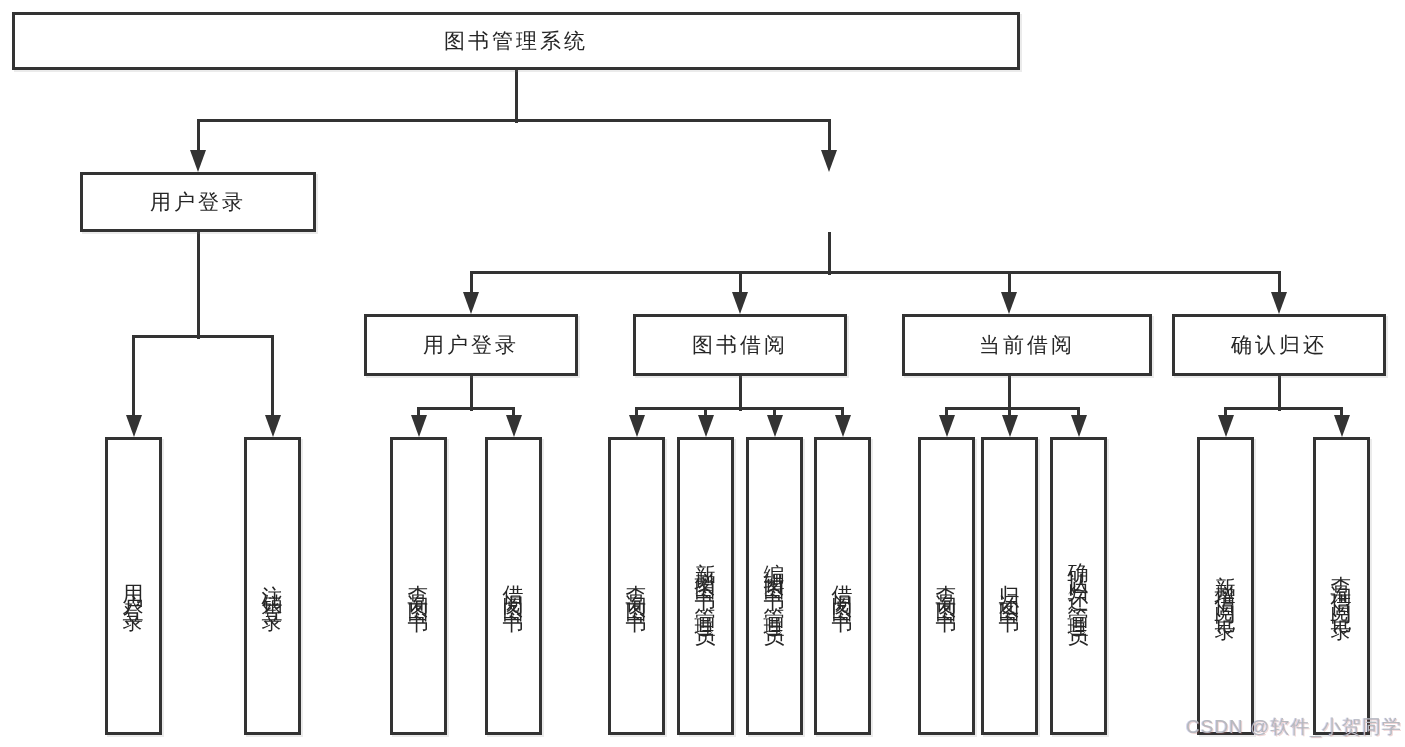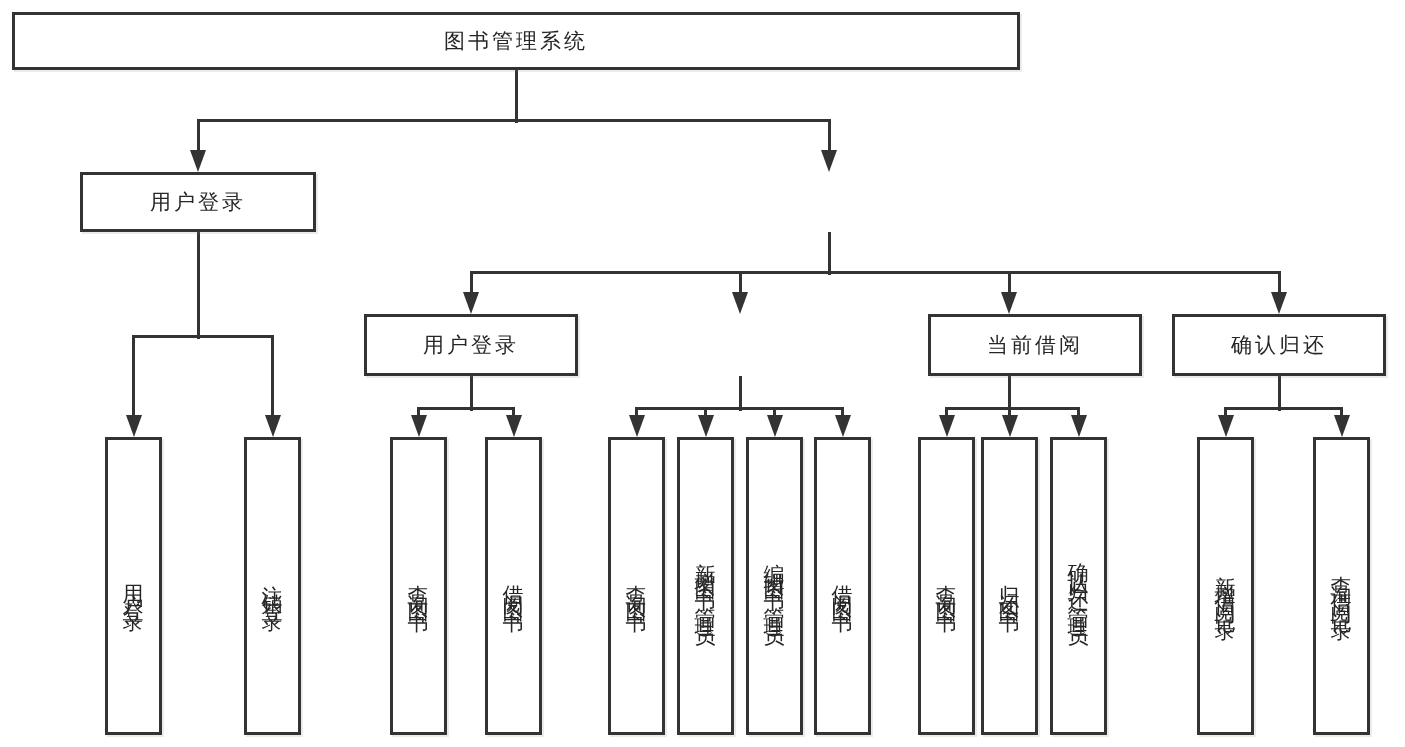--- a/index.html
+++ b/index.html
@@ -105,21 +105,24 @@
     <span>图书管理系统</span>
   </div>
 
   <div class="box" style="left:80px;top:172px;width:236px;height:60px">
     <span>用户登录</span>
   </div>
 
   <div class="box" style="left:364px;top:314px;width:214px;height:62px">
     <span>用户登录</span>
   </div>
-  <div class="box" style="left:928px;top:314px;width:214px;height:62px">
+  <div class="box" style="left:633px;top:314px;width:214px;height:62px">
+    <span>图书借阅</span>
+  </div>
+  <div class="box" style="left:902px;top:314px;width:250px;height:62px">
     <span>当前借阅</span>
   </div>
   <div class="box" style="left:1172px;top:314px;width:214px;height:62px">
     <span>确认归还</span>
   </div>
 
   <div class="box leaf" style="left:105px;top:437px;width:57px;height:298px">
     <span>用户登录</span>
   </div>
   <div class="box leaf" style="left:244px;top:437px;width:57px;height:298px">
@@ -152,13 +155,14 @@
   <div class="box leaf" style="left:1050px;top:437px;width:57px;height:298px">
     <span>确认归还（管理员）</span>
   </div>
   <div class="box leaf" style="left:1197px;top:437px;width:57px;height:298px">
     <span>新增借阅记录</span>
   </div>
   <div class="box leaf" style="left:1313px;top:437px;width:57px;height:298px">
     <span>查询借阅记录</span>
   </div>
 
+  <div id="watermark">CSDN @软件_小贺同学</div>
 </div>
 
 </body></html>

